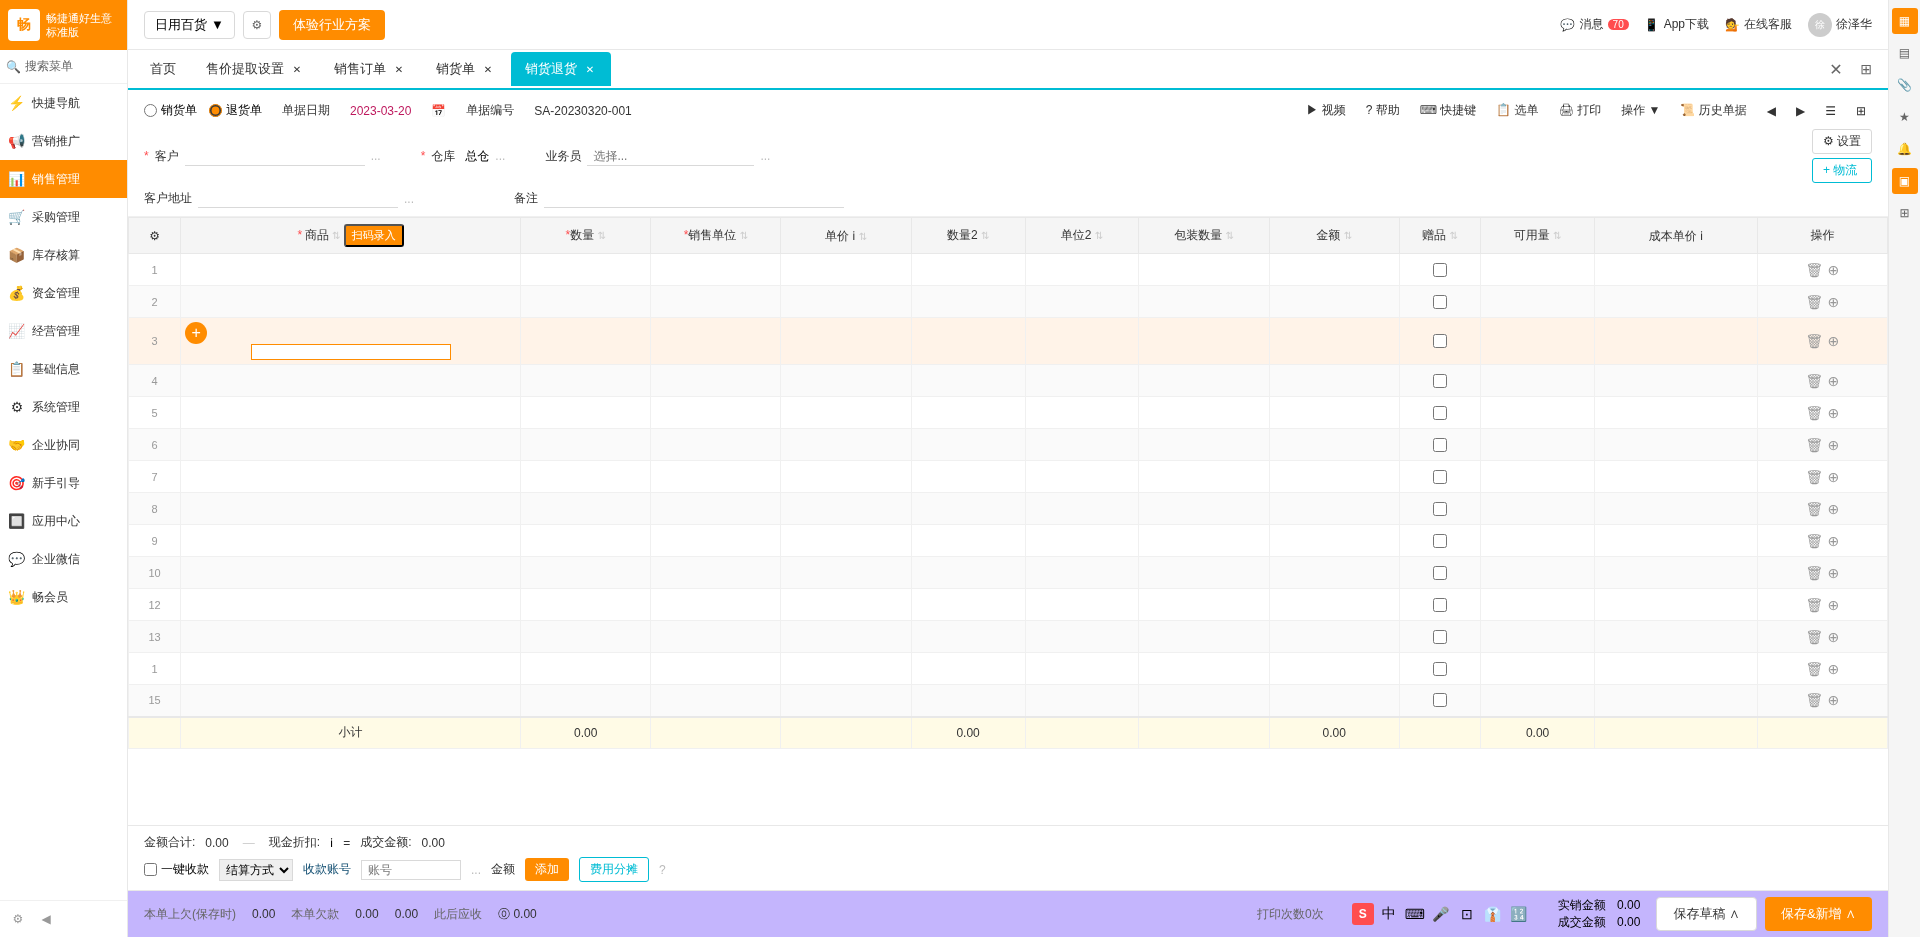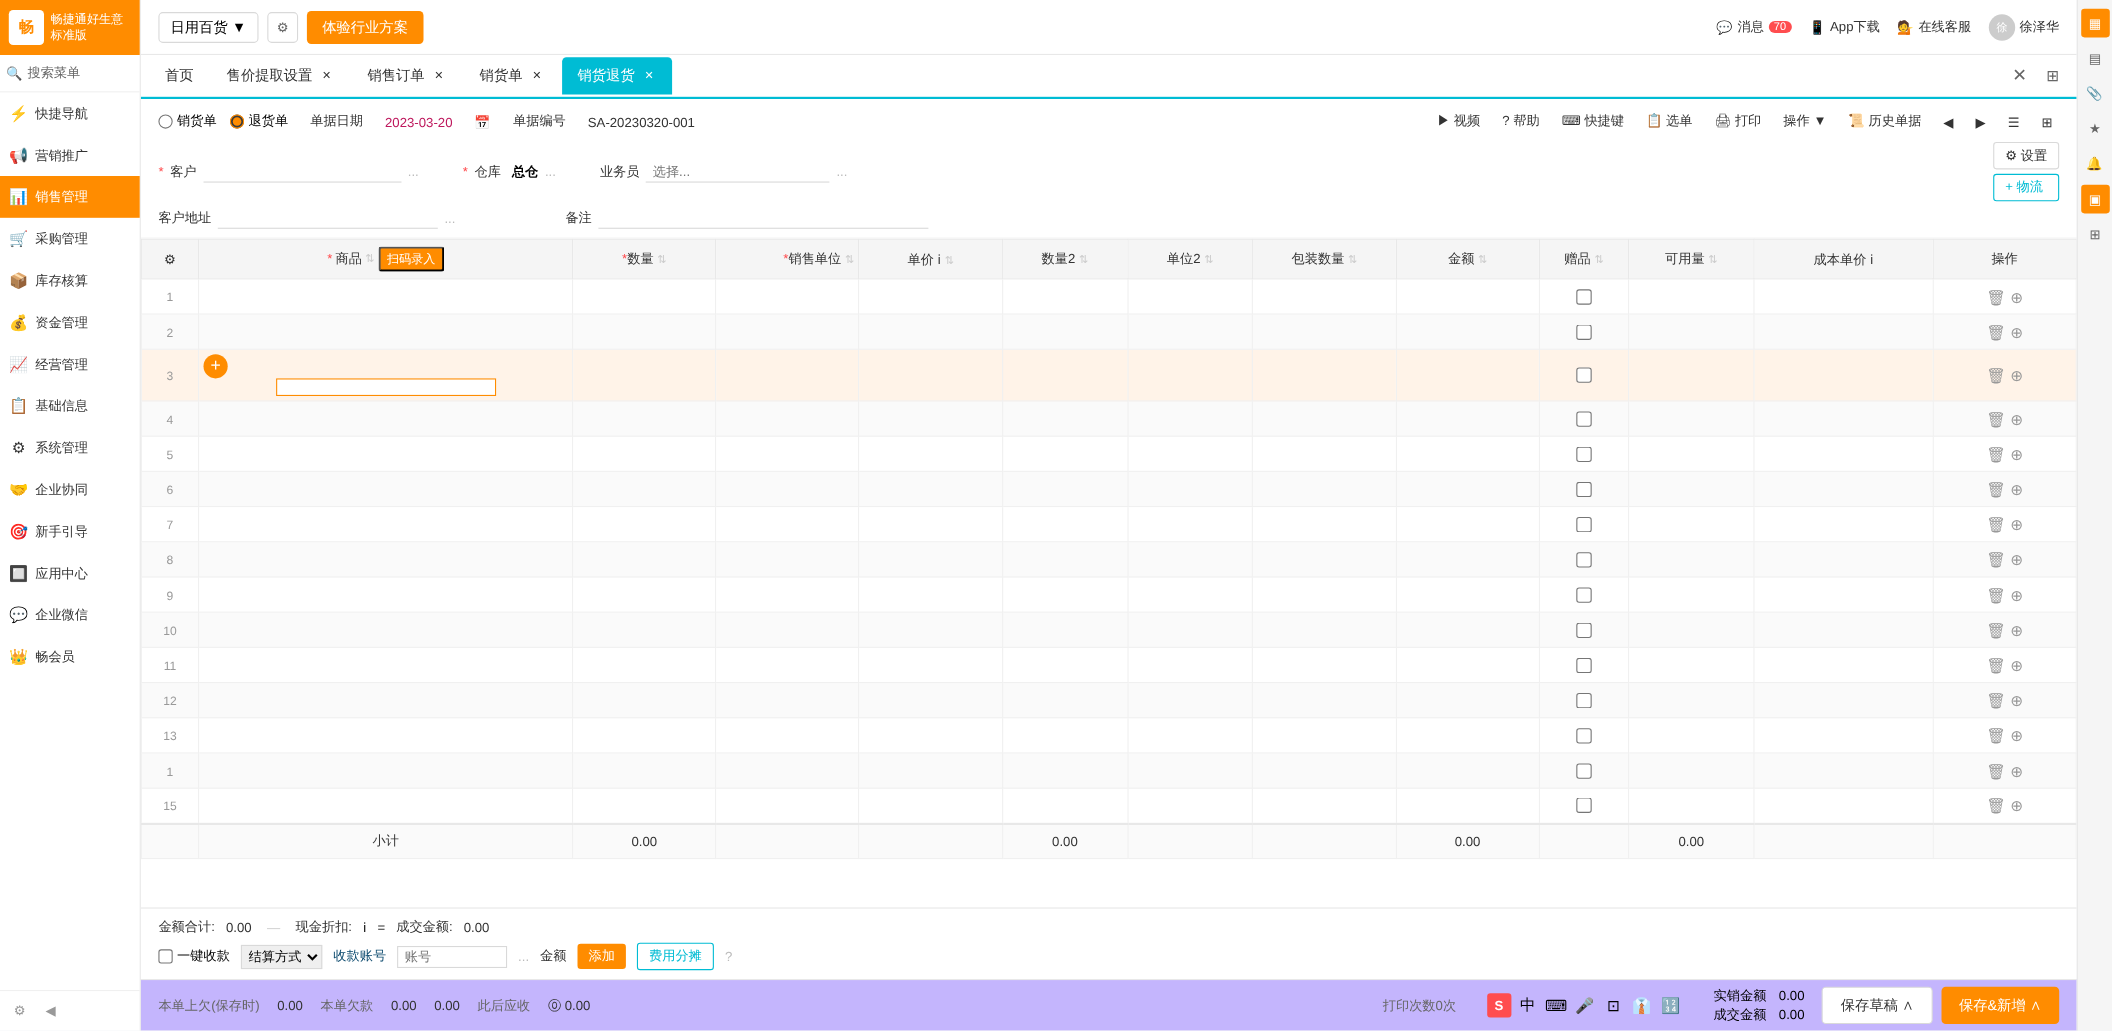--- a/index.html
+++ b/index.html
@@ -285,21 +285,21 @@
     <div class="form-row2">
       <div class="form-field">
         <span class="form-label">*</span>
         <span class="form-label-normal">客户</span>
         <input class="form-input" style="min-width: 180px;">
         <span class="form-dots">...</span>
       </div>
       <div class="form-field">
         <span class="form-label">*</span>
         <span class="form-label-normal">仓库</span>
-        <span style="margin-left:4px;font-size:12px;font-weight:bold;">总仓</span>
+        <span style="margin-left:4px;font-size:12px;">总仓</span>
         <span class="form-dots">...</span>
       </div>
       <div class="form-field">
         <span class="form-label-normal">业务员</span>
         <input class="form-input" placeholder="选择..." style="min-width: 120px;">
         <span class="form-dots">...</span>
       </div>
       <div class="settings-btns" style="margin-left:auto;">
         <button class="settings-btn">⚙ 设置</button>
         <button class="settings-btn add-logistics-btn" style="border-color:#00bcd4;color:#00bcd4;">+ 物流</button>
@@ -324,21 +324,21 @@
         <tr>
           <th style="width:32px;">⚙</th>
           <th style="width:200px;">
             <span class="th-icon">
               <span style="color:#ff4d4f;">*</span> 商品
               <span class="sort-icon">⇅</span>
             </span>
             <button class="scan-input-btn">扫码录入</button>
           </th>
           <th style="width:80px;"><span style="color:#ff4d4f;">*</span>数量 <span class="sort-icon">⇅</span></th>
-          <th style="width:80px;text-align:right;"><span style="color:#ff4d4f;">*</span>销售单位 <span class="sort-icon">⇅</span></th>
+          <th style="width:80px;"><span style="color:#ff4d4f;">*</span>销售单位 <span class="sort-icon">⇅</span></th>
           <th style="width:80px;">单价 ℹ <span class="sort-icon">⇅</span></th>
           <th style="width:70px;">数量2 <span class="sort-icon">⇅</span></th>
           <th style="width:70px;">单位2 <span class="sort-icon">⇅</span></th>
           <th style="width:80px;">包装数量 <span class="sort-icon">⇅</span></th>
           <th style="width:80px;">金额 <span class="sort-icon">⇅</span></th>
           <th style="width:50px;">赠品 <span class="sort-icon">⇅</span></th>
           <th style="width:70px;">可用量 <span class="sort-icon">⇅</span></th>
           <th style="width:100px;">成本单价 ℹ</th>
           <th style="width:80px;">操作</th>
         </tr>
@@ -555,44 +555,20 @@
             <td></td>
             <td>
               <div class="action-icons">
                 <span class="action-icon">🗑</span>
                 <span class="action-icon">⊕</span>
               </div>
             </td>
           </tr>
           <tr>
             <td><span class="row-num">10</span></td>
-            <td></td>
-            <td></td>
-            <td></td>
-            <td></td>
-            <td></td>
-            <td></td>
-            <td></td>
-            <td></td>
-            <td>
-              <div class="checkbox-cell">
-                <input type="checkbox" class="table-checkbox" style="">
-              </div>
-            </td>
-            <td></td>
-            <td></td>
-            <td>
-              <div class="action-icons">
-                <span class="action-icon">🗑</span>
-                <span class="action-icon">⊕</span>
-              </div>
-            </td>
-          </tr>
-          <tr>
-            <td><span class="row-num">11</span></td>
             <td></td>
             <td></td>
             <td></td>
             <td></td>
             <td></td>
             <td></td>
             <td></td>
             <td></td>
             <td>
               <div class="checkbox-cell">

